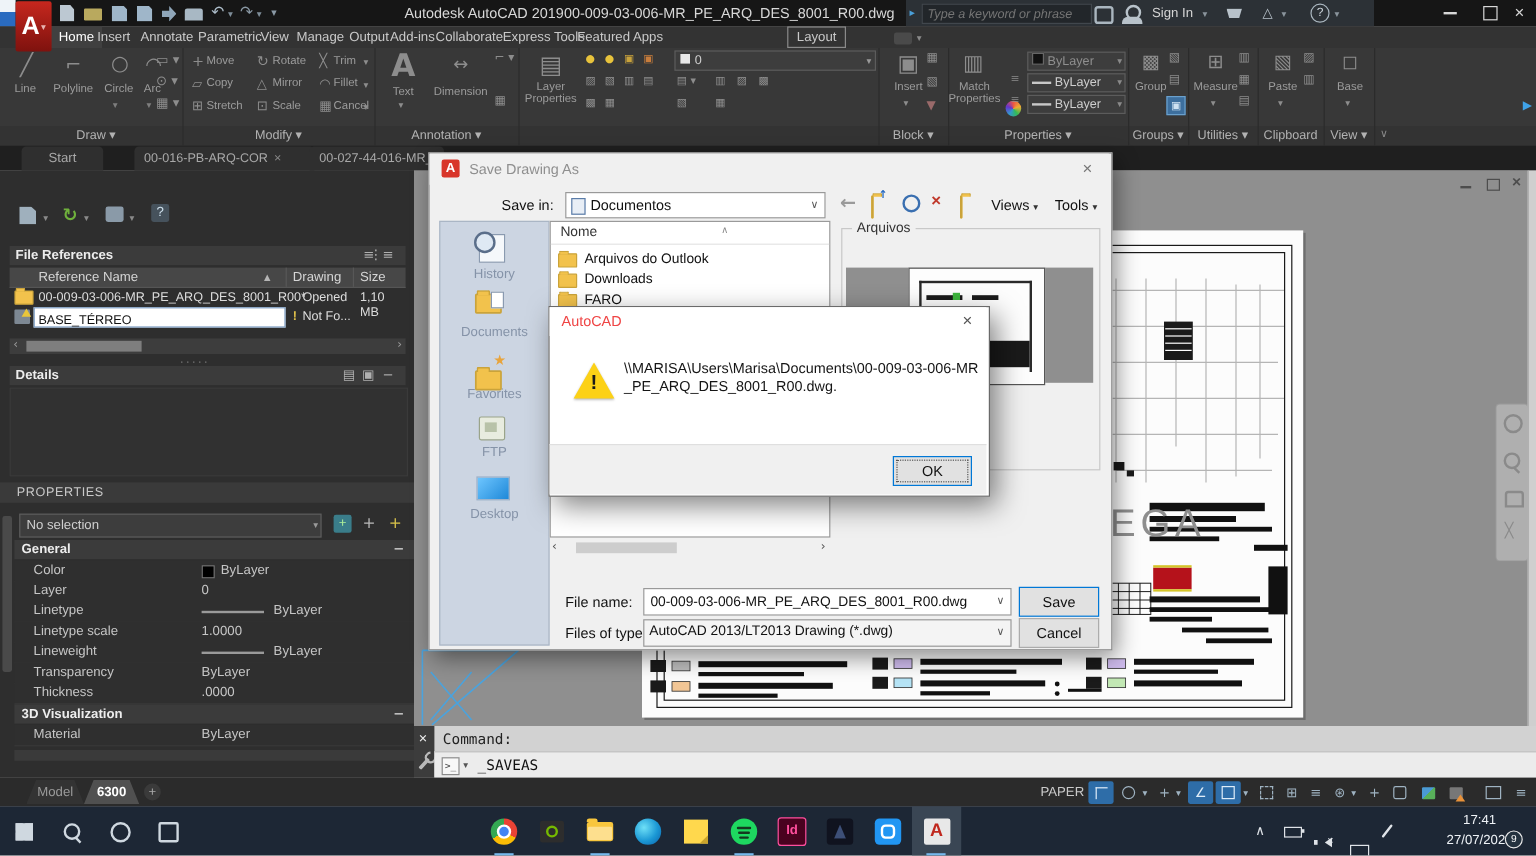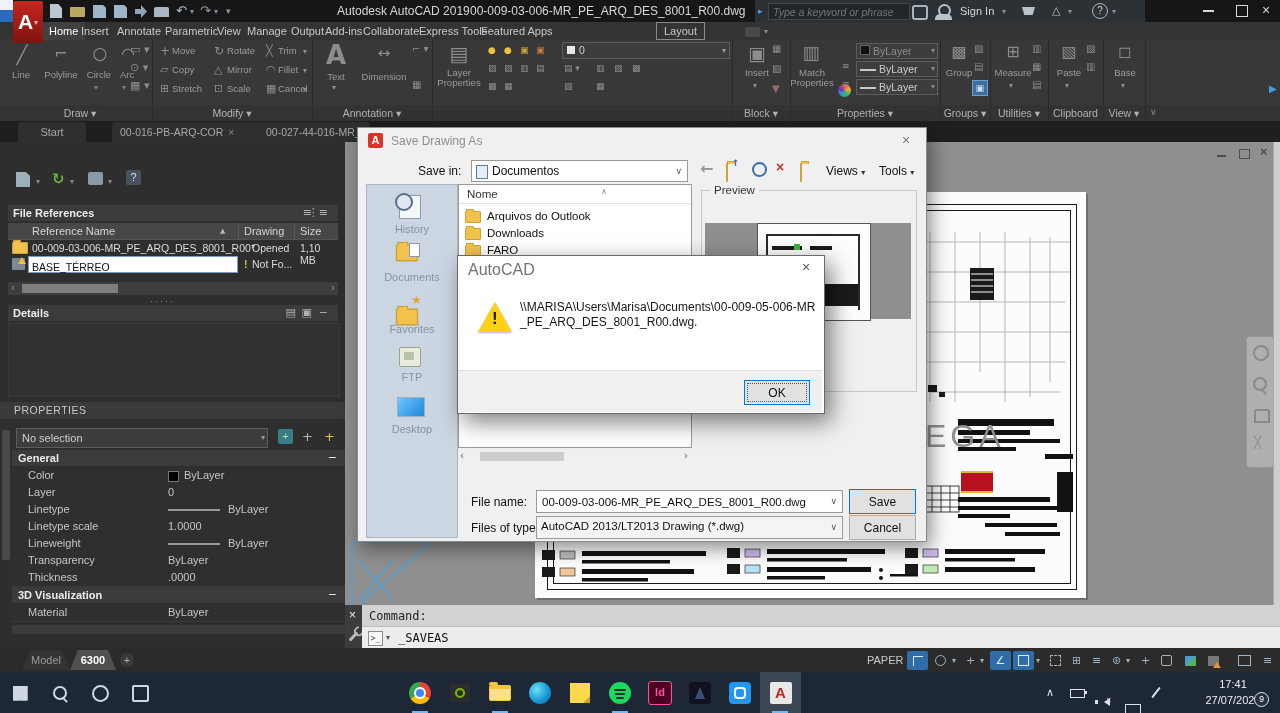--- a/index.html
+++ b/index.html
@@ -675,21 +675,21 @@
         </div>
     </div>
     <div class="ab" style="left:100px;top:322px;width:232px;height:13px">
       <span class="ab g" style="left:2px;top:0;color:#555;font-size:10px">‹</span>
       <span class="ab" style="left:22px;top:2px;width:84px;height:9px;background:#cdcdcd"></span>
       <span class="ab g" style="right:2px;top:0;color:#555;font-size:10px">›</span>
     </div>
 
     
     <div class="ab" style="left:343px;top:62px;width:214px;height:200px;border:1px solid #c8c8c8">
-      <span class="ab tx" style="left:8px;top:-7px;background:#f0f0f0;padding:0 4px;font-size:11.5px;color:#333">Preview</span>
+      <span class="ab tx" style="left:8px;top:-7px;background:#f0f0f0;padding:0 4px;font-size:11.5px;color:#333">Arquivos</span>
       <div class="ab" style="left:3px;top:32px;width:206px;height:96px;background:#8f8f8f">
         <div class="ab" style="left:52px;top:0;width:112px;height:96px;background:#fdfdfd;border:1px solid #555">
           <div class="ab" style="left:8px;top:10px;width:94px;height:2px;background:#2a2a2a"></div>
           <div class="ab" style="left:8px;top:10px;width:2px;height:76px;background:#2a2a2a"></div>
           <div class="ab" style="left:100px;top:10px;width:2px;height:76px;background:#2a2a2a"></div>
           <div class="ab" style="left:14px;top:22px;width:30px;height:4px;background:#1a1a1a"></div>
           <div class="ab" style="left:36px;top:20px;width:6px;height:6px;background:#3db53d"></div>
           <div class="ab" style="left:52px;top:22px;width:22px;height:4px;background:#1a1a1a"></div>
           <div class="ab" style="left:60px;top:60px;width:40px;height:22px;background:#1a1a1a"></div>
           <div class="ab" style="left:20px;top:70px;width:30px;height:3px;background:#1a1a1a"></div>
@@ -711,26 +711,26 @@
       <span class="ab tx" style="left:4px;top:3px;font-size:11.5px;color:#111">AutoCAD 2013/LT2013 Drawing (*.dwg)</span>
       <span class="ab g" style="right:5px;top:5px;color:#555;font-size:9px">∨</span>
     </div>
     <div class="btn ab" style="left:491px;top:387px;width:65px;height:23px;border:1px solid #acacac">
         <span>Cancel</span>
       </div>
   </div>
 
   <div class="ab" style="left:457px;top:255px;width:366px;height:157px;background:#fff;border:1px solid #6a6a6a;box-shadow:6px 8px 22px rgba(0,0,0,.5);z-index:60">
     <div class="ab" style="left:0;top:0;width:364px;height:24px;background:#fff">
-      <span class="ab tx" style="left:10px;top:5px;font-size:16px;color:#737373">AutoCAD</span>
+      <span class="ab tx" style="left:10px;top:5px;font-size:12px;color:#ef4444">AutoCAD</span>
       <span class="ab" style="left:344px;top:3px;color:#555;font-size:14px">×</span>
     </div>
     <div class="tri ab" style="left:20px;top:46px"></div>
     <div class="ab" style="left:62px;top:44px;width:296px;font-size:12px;color:#151515;line-height:15px">
-      <div style="word-break:break-all">\\MARISA\Users\Marisa\Documents\00-009-05-006-MR_PE_ARQ_DES_8001_R00.dwg.</div>
+      <div style="word-break:break-all">\\MARISA\Users\Marisa\Documents\00-009-03-006-MR_PE_ARQ_DES_8001_R00.dwg.</div>
     </div>
     <div class="ab" style="left:0;top:114px;width:364px;height:41px;background:#f0f0f0;border-top:1px solid #dfdfdf"></div>
     <div class="btn ab" style="left:286px;top:124px;width:64px;height:23px;border:1px solid #0078d7;outline:1px dotted #555;outline-offset:-4px">
         <span>OK</span>
       </div>
   </div>
 
 </div>
 
 </body></html>

